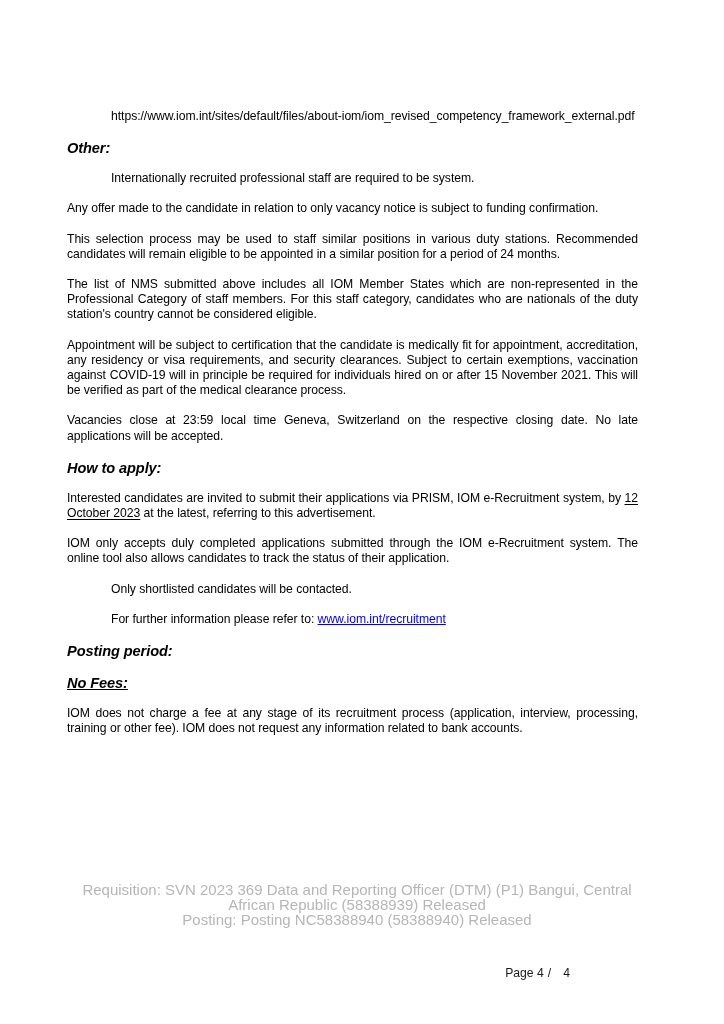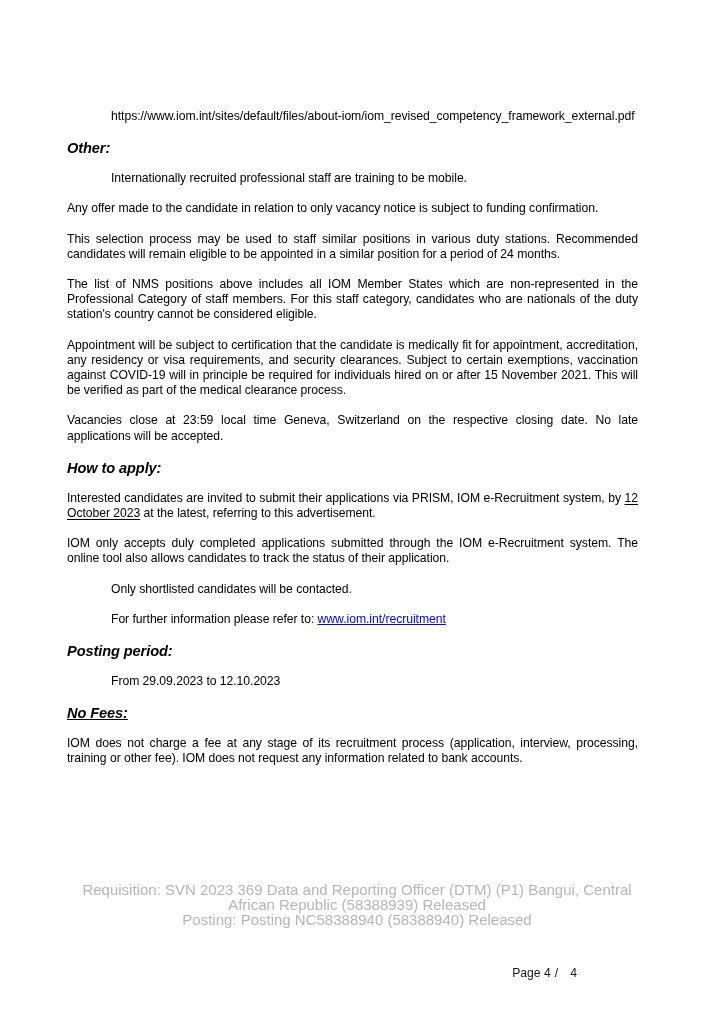--- a/index.html
+++ b/index.html
@@ -75,21 +75,21 @@
     color: #b6b6b6;
     text-align: center;
   }
   .footer-meta .meta-line {
     display: block;
     white-space: normal;
   }
   .page-number {
     position: absolute;
     top: 966px;
-    left: 11px;
+    left: 4px;
     width: 660px;
     text-align: right;
     padding-right: 94px;
     box-sizing: border-box;
     font-size: 12.2px;
     color: #1a1a1a;
   }
   .page-number .pn-sep {
     padding: 0 6px 0 4px;
   }
@@ -102,45 +102,44 @@
 
 <div class="page">
 
   <div class="content">
 
     <p class="body-text left">https://www.iom.int/sites/default/files/about-iom/iom_revised_competency_framework_external.pdf</p>
 
 
     <h2 class="section-heading gap-before-other">Other:</h2>
 
-    <p class="body-text left">Internationally recruited professional staff are training to be mobile.</p>
+    <p class="body-text left">Internationally recruited professional staff are required to be system.</p>
 
     <p class="body-text">Any offer made to the candidate in relation to only vacancy notice is subject to funding confirmation.</p>
 
     <p class="body-text">This selection process may be used to staff similar positions in various duty stations. Recommended candidates will remain eligible to be appointed in a similar position for a period of 24 months.</p>
 
-    <p class="body-text">The list of NMS positions above includes all IOM Member States which are non-represented in the Professional Category of staff members. For this staff category, candidates who are nationals of the duty station's country cannot be considered eligible.</p>
+    <p class="body-text">The list of NMS submitted above includes all IOM Member States which are non-represented in the Professional Category of staff members. For this staff category, candidates who are nationals of the duty station's country cannot be considered eligible.</p>
 
     <p class="body-text">Appointment will be subject to certification that the candidate is medically fit for appointment, accreditation, any residency or visa requirements, and security clearances. Subject to certain exemptions, vaccination against COVID-19 will in principle be required for individuals hired on or after 15 November 2021. This will be verified as part of the medical clearance process.</p>
 
     <p class="body-text">Vacancies close at 23:59 local time Geneva, Switzerland on the respective closing date. No late applications will be accepted.</p>
 
     <h2 class="section-heading">How to apply:</h2>
 
     <p class="body-text"><span>Interested candidates are invited to submit their applications via PRISM, IOM e-Recruitment system, by </span><span class="underline-date">12 October 2023</span><span> at the latest, referring to this advertisement.</span></p>
 
     <p class="body-text">IOM only accepts duly completed applications submitted through the IOM e-Recruitment system. The online tool also allows candidates to track the status of their application.</p>
 
     <p class="body-text left">Only shortlisted candidates will be contacted.</p>
 
     <p class="body-text left"><span>For further information please refer to: </span><a class="inline-link" href="#">www.iom.int/recruitment</a></p>
 
     <h2 class="section-heading">Posting period:</h2>
 
-    <p class="body-text left">From 29.09.2023 to 12.10.2023</p>
 
     <h2 class="section-heading gap-small">No Fees:</h2>
 
     <p class="body-text">IOM does not charge a fee at any stage of its recruitment process (application, interview, processing, training or other fee). IOM does not request any information related to bank accounts.</p>
 
   </div>
 
   <div class="footer-meta">
     <span class="meta-line">Requisition: SVN 2023 369 Data and Reporting Officer (DTM) (P1) Bangui, Central African Republic (58388939) Released</span>
     <span class="meta-line">Posting: Posting NC58388940 (58388940) Released</span>

